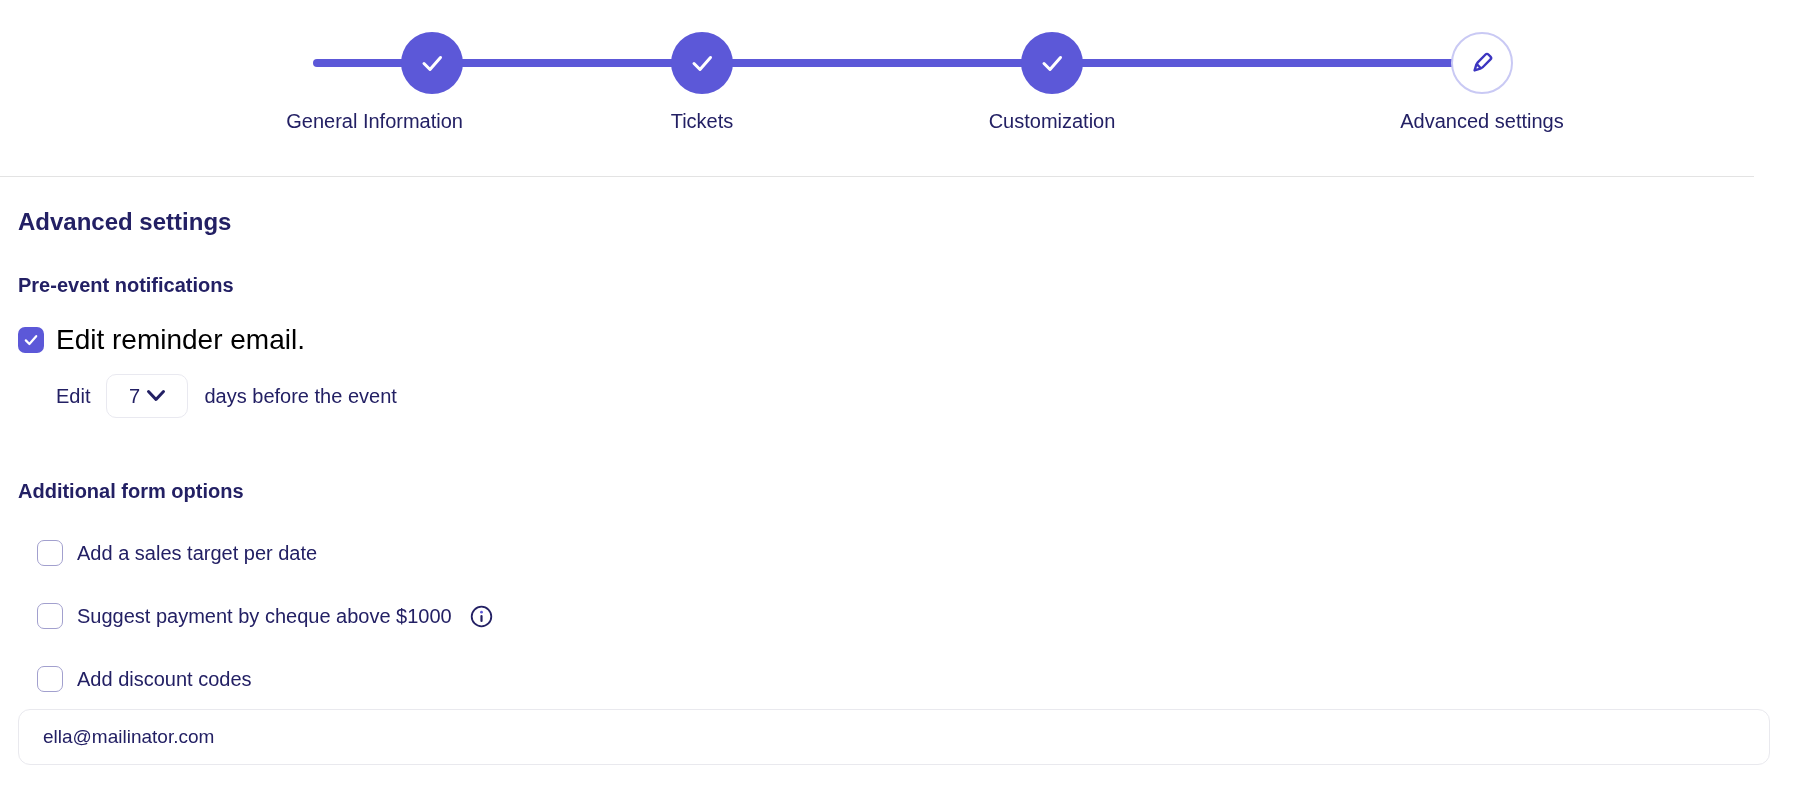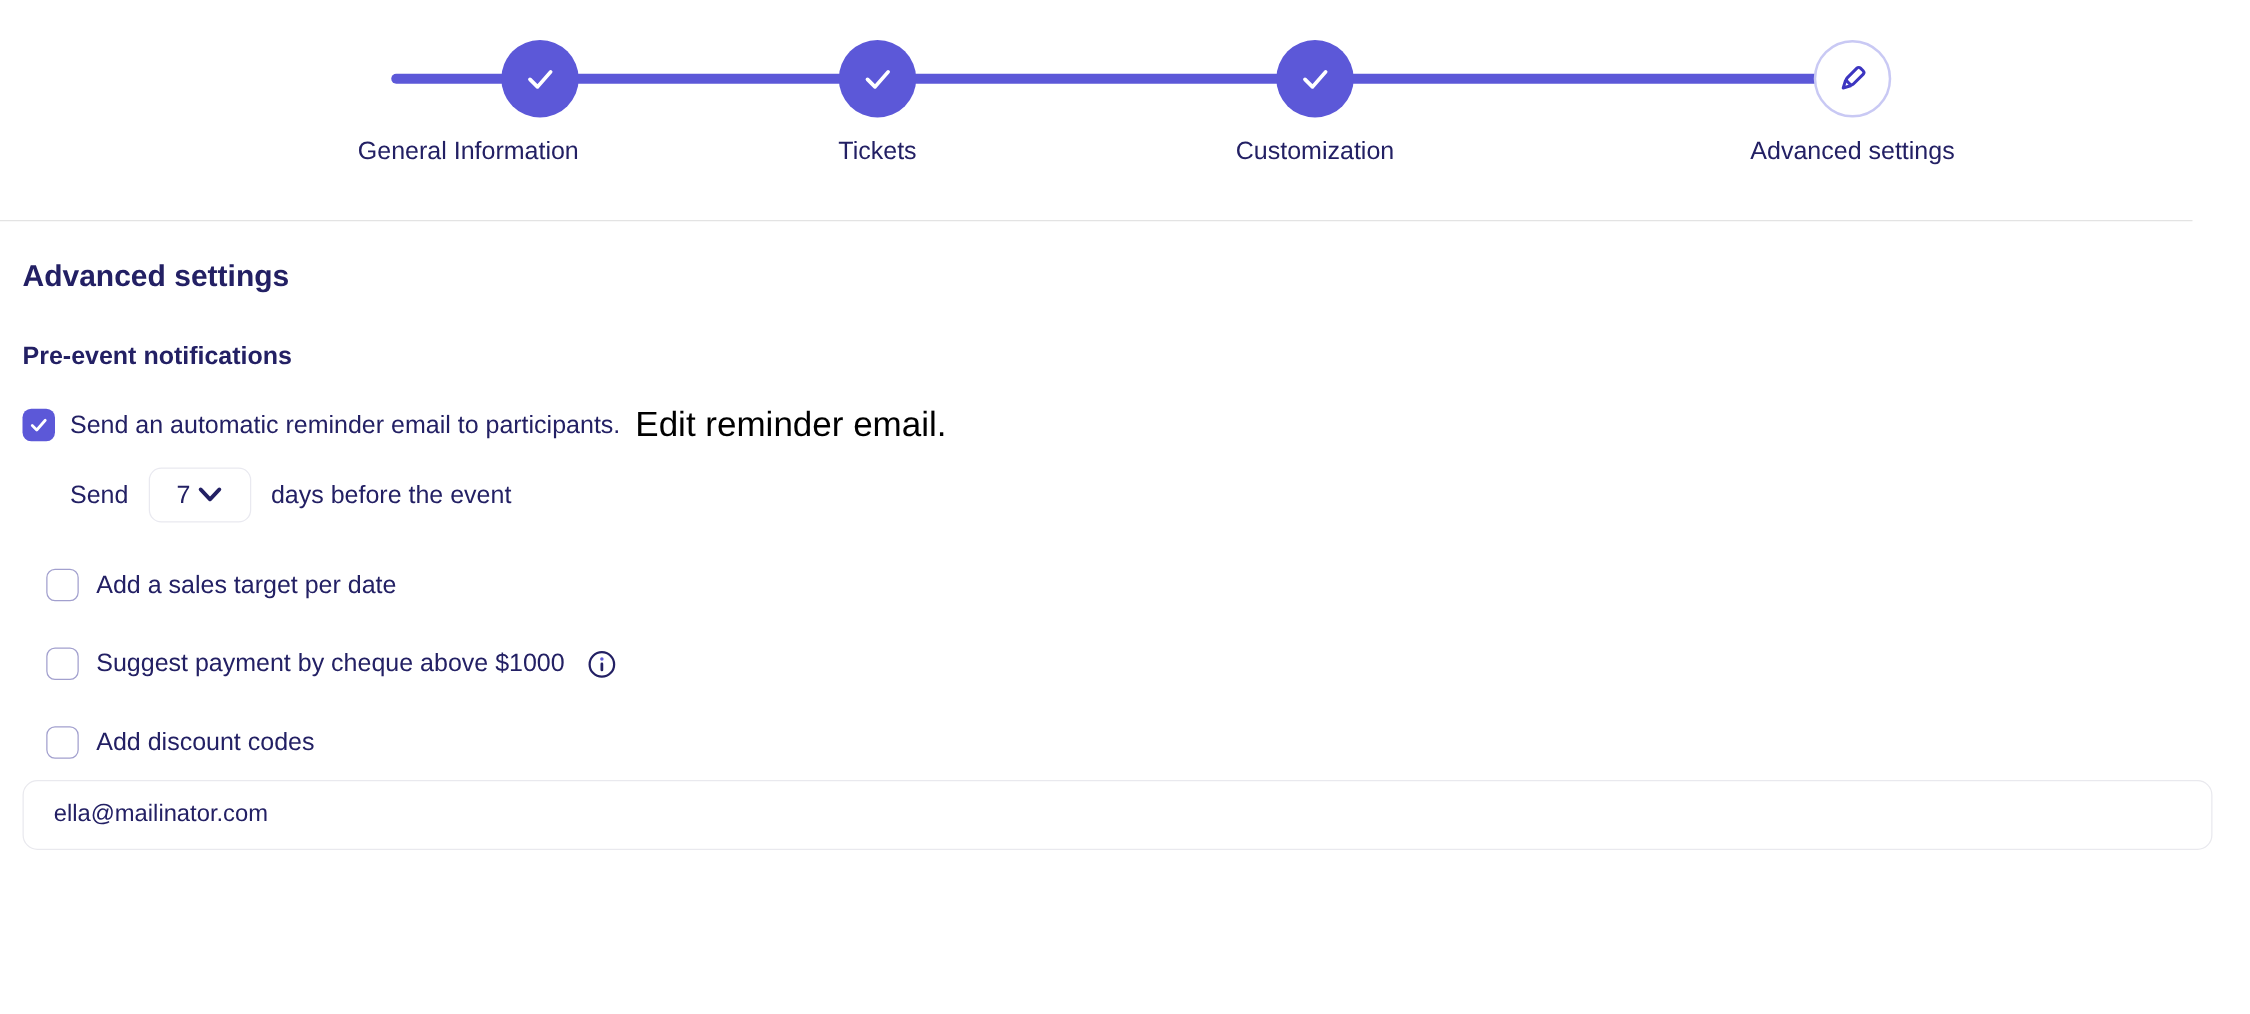--- a/index.html
+++ b/index.html
@@ -139,37 +139,37 @@
   <div class="section-heading h-preevent">Pre-event notifications</div>
 
   <div class="row reminder-row">
     <div class="checkbox checked">
       <span>
         <svg width="18" height="18" viewBox="0 0 18 18">
             <path d="M3.8 9.4 L7.4 13 L14.2 5.2" fill="none" stroke="#ffffff" stroke-width="2.2" stroke-linecap="round" stroke-linejoin="round"></path>
           </svg>
       </span>
     </div>
-    <span class="body-text">Send an automatic reminder email to participants.</span>
     <a class="link" href="#">Edit reminder email.</a>
   </div>
 
   <div class="row send-row">
-    <span class="body-text">Send</span>
+    <span class="body-text">Edit</span>
     <div class="select-box">
       <span class="select-value">7</span>
       <span>
         <svg width="20" height="14" viewBox="0 0 20 14">
             <path d="M2.5 2.5 L10 10.5 L17.5 2.5" fill="none" stroke="#232064" stroke-width="3" stroke-linecap="round" stroke-linejoin="round"></path>
           </svg>
       </span>
     </div>
     <span class="body-text">days before the event</span>
   </div>
 
+  <div class="section-heading h-additional">Additional form options</div>
 
   <div class="row option-row">
     <div class="checkbox unchecked"></div>
     <span class="body-text">Add a sales target per date</span>
   </div>
 
   <div class="row option-row">
     <div class="checkbox unchecked"></div>
     <span class="body-text">Suggest payment by cheque above $1000</span>
     <span class="info-icon">

